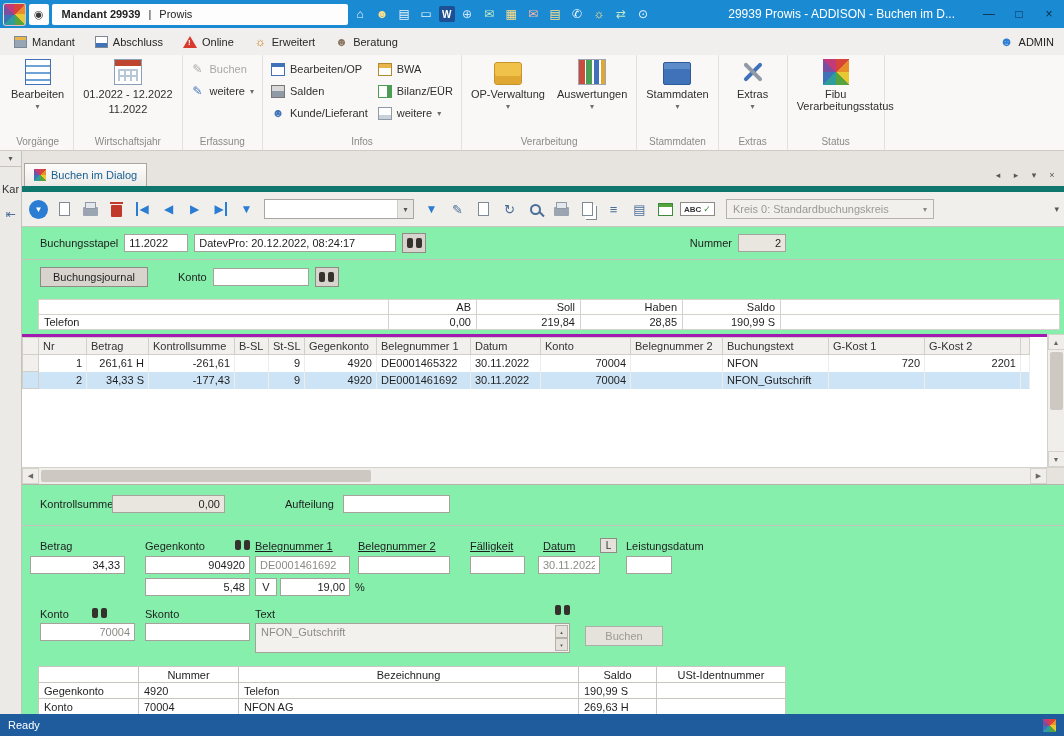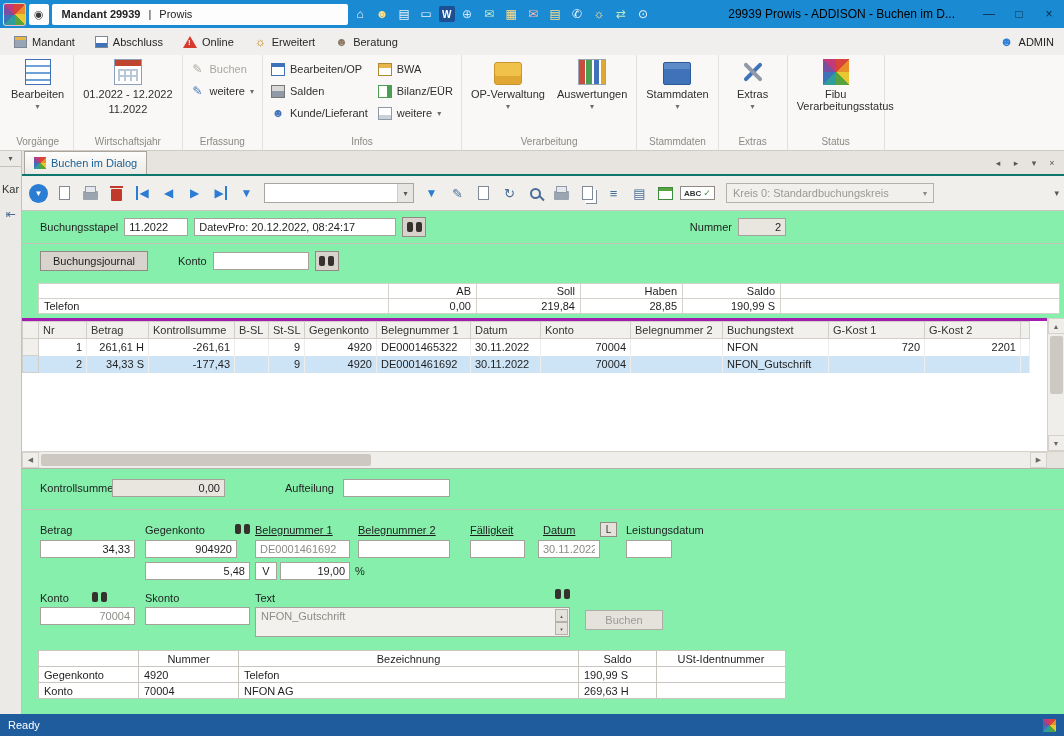--- a/index.html
+++ b/index.html
@@ -10,21 +10,21 @@
 
 .titlebar{height:28px;background:#1a8ad2;display:flex;align-items:center;padding-left:3px;gap:3px;flex:0 0 auto;}
 .mosaic{background:conic-gradient(#d8433a 0 45deg,#e88f2a 45deg 90deg,#e8c832 90deg 135deg,#57a33e 135deg 180deg,#2f9e9b 180deg 225deg,#3f72b8 225deg 270deg,#7a4fa0 270deg 315deg,#c23a78 315deg 360deg);}
 .logo{width:23px;height:23px;border-radius:3px;border:1px solid rgba(255,255,255,.65);flex:0 0 auto;}
 .qbox{height:21px;background:#fdfdfd;border-radius:2px;display:flex;align-items:center;padding:0 5px;color:#3a3a3a;}
 .mandantbox{height:21px;background:#fdfdfd;border-radius:2px;display:flex;align-items:center;gap:8px;padding:0 10px;width:296px;color:#222;}
 .mandantbox b{font-weight:bold;}
 .tico{width:19px;height:20px;display:flex;align-items:center;justify-content:center;font-size:12px;color:#eaf2fa;}
 .tico.word{background:#1c4f94;color:#fff;font-weight:bold;font-size:10px;border-radius:2px;height:16px;width:16px;}
 .cy{color:#ffe08a}.cg{color:#bfe8c5}.cr{color:#ffb3a7}.cb{color:#cfe6ff}.cw{color:#eef4fa}
-.wtitle{margin-left:auto;color:#000000;font-size:12px;white-space:nowrap;}
+.wtitle{margin-left:auto;color:#ffffff;font-size:12px;white-space:nowrap;}
 .winbtns{display:flex;margin-left:16px;}
 .winbtn{width:30px;height:28px;display:flex;align-items:center;justify-content:center;color:#0d2b45;font-size:12px;}
 
 
 .rtabs{height:27px;background:#f0efed;display:flex;align-items:stretch;padding-left:4px;flex:0 0 auto;}
 .rtab{display:flex;align-items:center;gap:5px;padding:0 10px;color:#262626;}
 .rtab.active{background:#f9f8f6;box-shadow:inset 0 1px 0 #d8d6d2,inset 1px 0 0 #d8d6d2,inset -1px 0 0 #d8d6d2;color:#175e93;}
 .rtabs .spacer{flex:1;}
 .admin{display:flex;align-items:center;gap:5px;padding:0 10px;color:#222;}
 .admin .person{color:#2b7cd3;font-size:13px;}
@@ -74,21 +74,21 @@
 
 
 .content{flex:1;display:flex;min-height:0;}
 .sidebar{width:22px;background:#eceae6;border-right:1px solid #c5c1bb;display:flex;flex-direction:column;align-items:center;flex:0 0 auto;}
 .sb-top{width:100%;height:16px;border-bottom:1px solid #c5c1bb;display:flex;align-items:center;justify-content:center;color:#5a5854;font-size:8px;}
 .sb-label{margin-top:16px;color:#333;max-width:22px;overflow:hidden;}
 .sb-pin{margin-top:12px;color:#4a6e96;font-size:12px;}
 .rightstack{flex:1;display:flex;flex-direction:column;min-width:0;}
 
 
-.tabbar{height:25px;background:#e7e4e0;display:flex;align-items:flex-end;padding-left:2px;border-bottom:2px solid #0f766e;flex:0 0 auto;}
+.tabbar{height:41px;background:#e7e4e0;display:flex;align-items:flex-end;padding-left:2px;border-bottom:6px solid #0f766e;flex:0 0 auto;}
 .doctab{height:23px;background:linear-gradient(#fdfdfc,#eceae6);border:1px solid #a9a59e;border-bottom:none;display:flex;align-items:center;gap:5px;padding:0 9px;color:#175e93;}
 .dticon{width:12px;height:12px;}
 .tabbar-ctrls{margin-left:auto;display:flex;align-items:center;gap:2px;padding:0 4px 3px;}
 .tc{width:16px;height:16px;display:flex;align-items:center;justify-content:center;color:#5a5854;font-size:9px;}
 
 
 .toolbar{height:35px;background:#f1efec;border-bottom:1px solid #c9c5bf;display:flex;align-items:center;gap:3px;padding:0 5px;flex:0 0 auto;}
 .tb{min-width:23px;height:26px;display:flex;align-items:center;justify-content:center;}
 .fcirc{width:19px;height:19px;border-radius:50%;background:#2b7cd3;color:#fff;display:flex;align-items:center;justify-content:center;font-size:8px;}
 .nav{color:#2b7cd3;font-size:12px;}
@@ -614,22 +614,22 @@
           <span class="dlbl" style="left:18px;top:55px">Betrag</span>
           <span class="dlbl" style="left:123px;top:55px">Gegenkonto</span>
           <span class="dbinoc" style="left:213px;top:55px"><span class="binoc"></span></span>
           <span class="dlbl ul" style="left:233px;top:55px">Belegnummer 1</span>
           <span class="dlbl ul" style="left:336px;top:55px">Belegnummer 2</span>
           <span class="dlbl ul" style="left:448px;top:55px">Fälligkeit</span>
           <span class="dlbl ul" style="left:521px;top:55px">Datum</span>
           <span class="lbtn" style="left:578px;top:53px">L</span>
           <span class="dlbl" style="left:604px;top:55px">Leistungsdatum</span>
 
-          <input class="inp right abs" style="left: 18px; top: 71px; width: 95px;" value="34,33">
-          <input class="inp right abs" style="left: 123px; top: 71px; width: 92px;" value="904920">
+          <input class="inp right abs" style="left: 8px; top: 71px; width: 95px;" value="34,33">
+          <input class="inp right abs" style="left: 123px; top: 71px; width: 105px;" value="904920">
           <input class="inp dim abs" style="left: 233px; top: 71px; width: 95px;" value="DE0001461692">
           <input class="inp abs" style="left: 336px; top: 71px; width: 92px;" value="">
           <input class="inp abs" style="left: 448px; top: 71px; width: 55px;" value="">
           <input class="inp dim abs" style="left: 516px; top: 71px; width: 62px;" value="30.11.2022">
           <input class="inp abs" style="left: 604px; top: 71px; width: 46px;" value="">
 
           <input class="inp right abs" style="left: 123px; top: 93px; width: 105px;" value="5,48">
           <input class="inp abs" style="left: 233px; top: 93px; width: 22px; text-align: center;" value="V">
           <input class="inp right abs" style="left: 258px; top: 93px; width: 70px;" value="19,00">
           <span class="dlbl" style="left:333px;top:96px">%</span>

